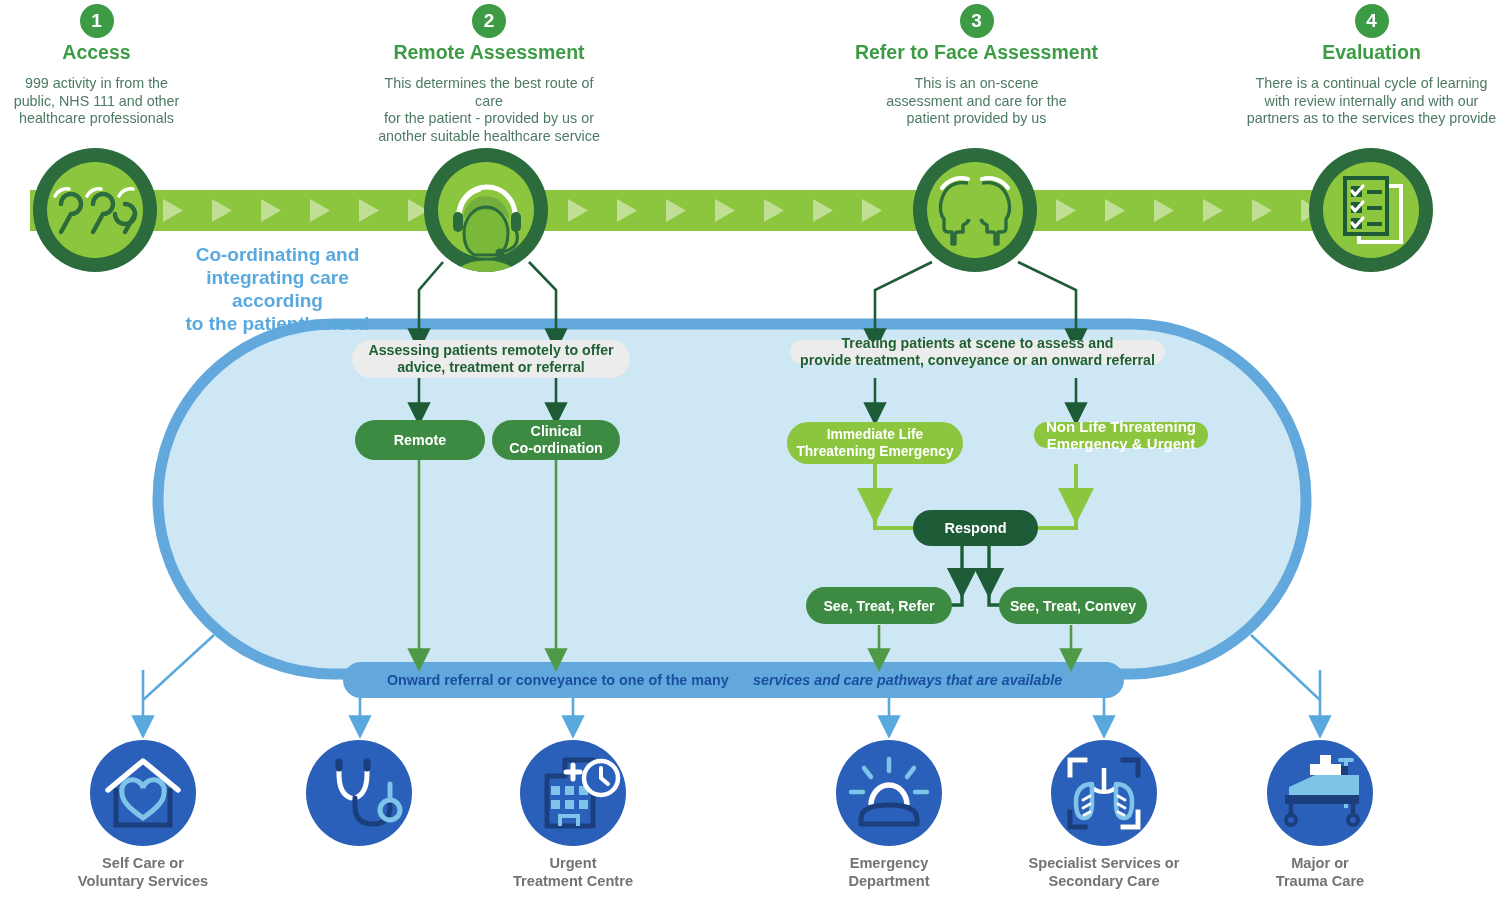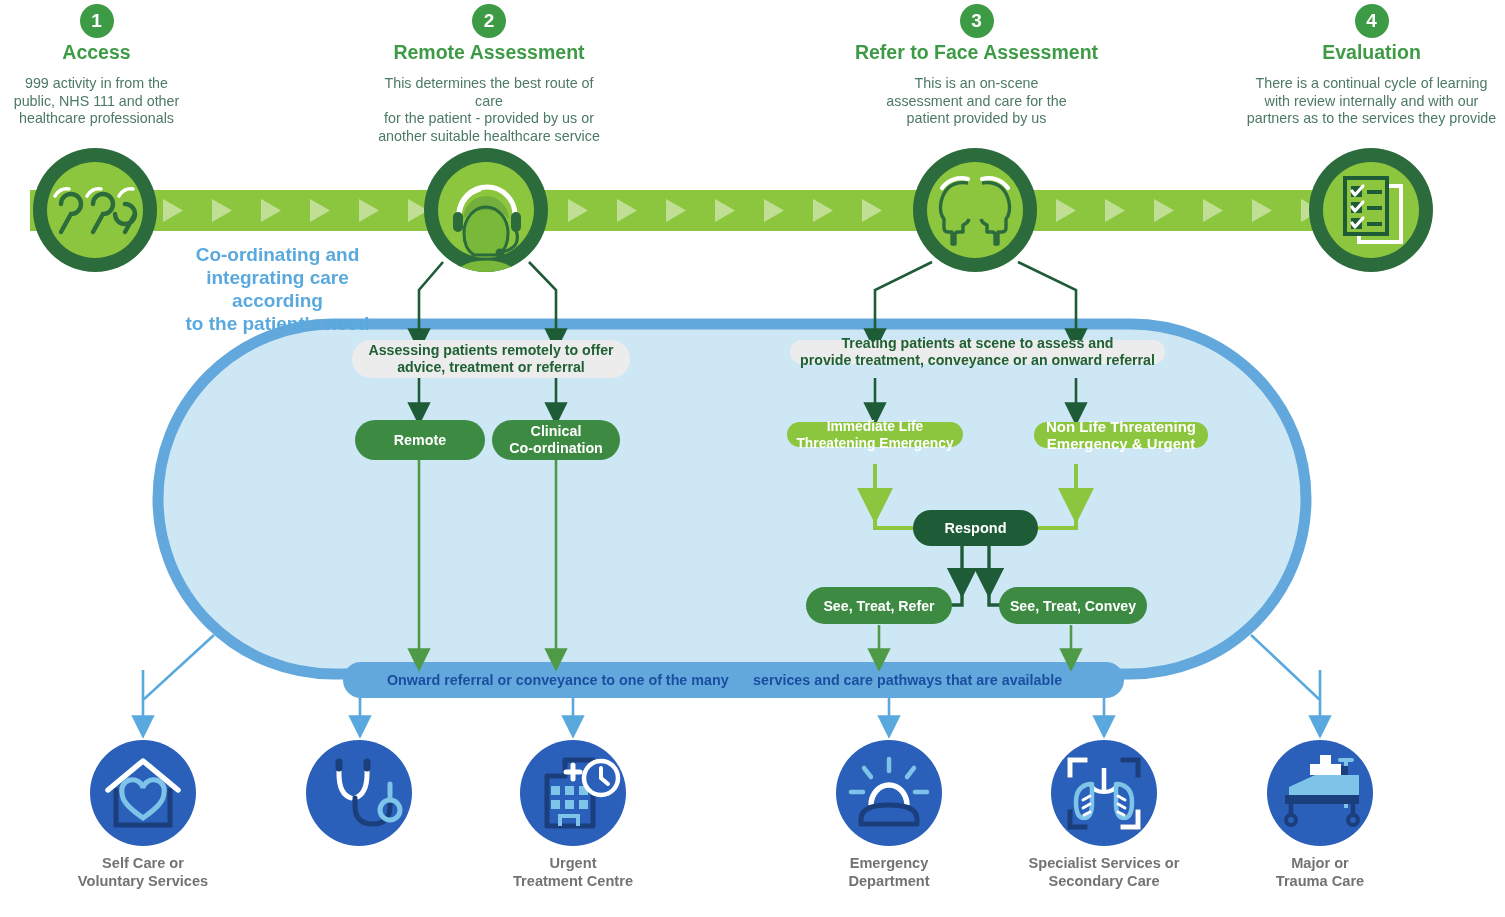--- a/index.html
+++ b/index.html
@@ -390,32 +390,32 @@
   <div class="coord-note multiline" style="left:160px;top:243px;width:235px;">Co-ordinating and<br>integrating care according<br>to the patient's need</div>
 
   <div class="grey-pill multiline" style="left:352px;top:340px;width:278px;height:38px;">Assessing patients remotely to offer<br>advice, treatment or referral</div>
 
   <div class="grey-pill multiline" style="left:790px;top:340px;width:375px;height:24px;">Treating patients at scene to assess and<br>provide treatment, conveyance or an onward referral</div>
 
   <div class="pill mid multiline" style="left:355px;top:420px;width:130px;height:40px;font-size:14.3px;line-height:17px;">Remote</div>
 
   <div class="pill mid multiline" style="left:492px;top:420px;width:128px;height:40px;font-size:14.3px;line-height:17px;">Clinical<br>Co-ordination</div>
 
-  <div class="pill light multiline" style="left:787px;top:422px;width:176px;height:25px;font-size:13.8px;line-height:17px;">Immediate Life<br>Threatening Emergency</div>
+  <div class="pill light multiline" style="left:787px;top:422px;width:176px;height:42px;font-size:13.8px;line-height:17px;">Immediate Life<br>Threatening Emergency</div>
 
   <div class="pill light multiline" style="left:1034px;top:422px;width:174px;height:26px;font-size:15px;line-height:17px;">Non Life Threatening<br>Emergency &amp; Urgent</div>
 
   <div class="pill dark" style="left:913px;top:510px;width:125px;height:36px;font-size:14.5px;">Respond</div>
 
   <div class="pill mid" style="left:806px;top:587px;width:146px;height:37px;font-size:14.2px;">See, Treat, Refer</div>
 
   <div class="pill mid" style="left:999px;top:587px;width:148px;height:37px;font-size:14.2px;">See, Treat, Convey</div>
 
   <div class="blue-bar-text" style="left:387px;top:672px;">Onward referral or conveyance to one of the many</div>
-  <div class="blue-bar-text" style="left:753px;top:672px;">services and care pathways that are available</div>
+  <div class="blue-bar-text" style="left:753px;top:672px;font-style:italic;">services and care pathways that are available</div>
 
   <div class="svc-label multiline" style="left:53px;top:855px;width:180px;">Self Care or<br>Voluntary Services</div>
   <div class="svc-label multiline" style="left:483px;top:855px;width:180px;">Urgent<br>Treatment Centre</div>
   <div class="svc-label multiline" style="left:799px;top:855px;width:180px;">Emergency<br>Department</div>
   <div class="svc-label multiline" style="left:1014px;top:855px;width:180px;">Specialist Services or<br>Secondary Care</div>
   <div class="svc-label multiline" style="left:1230px;top:855px;width:180px;">Major or<br>Trauma Care</div>
 
 </div>
 
 </body></html>

